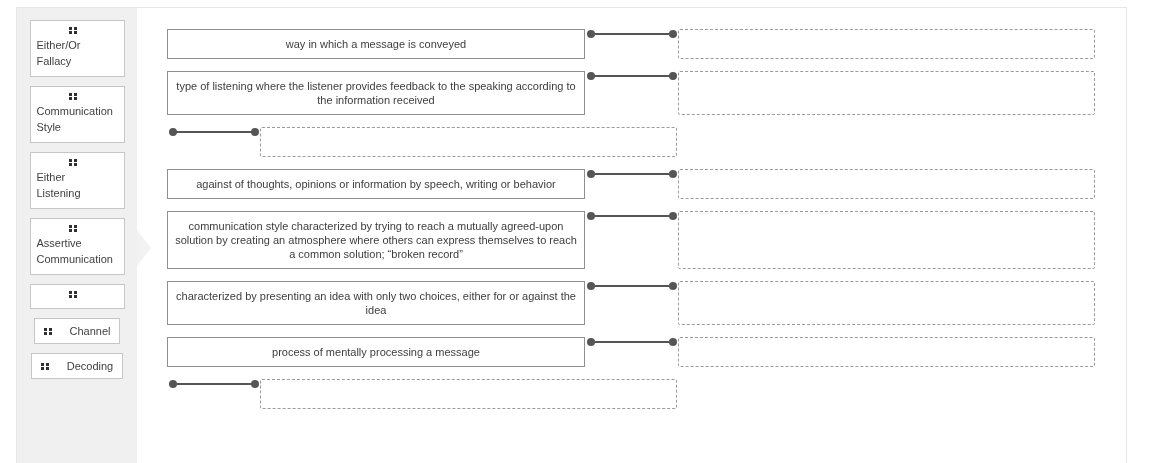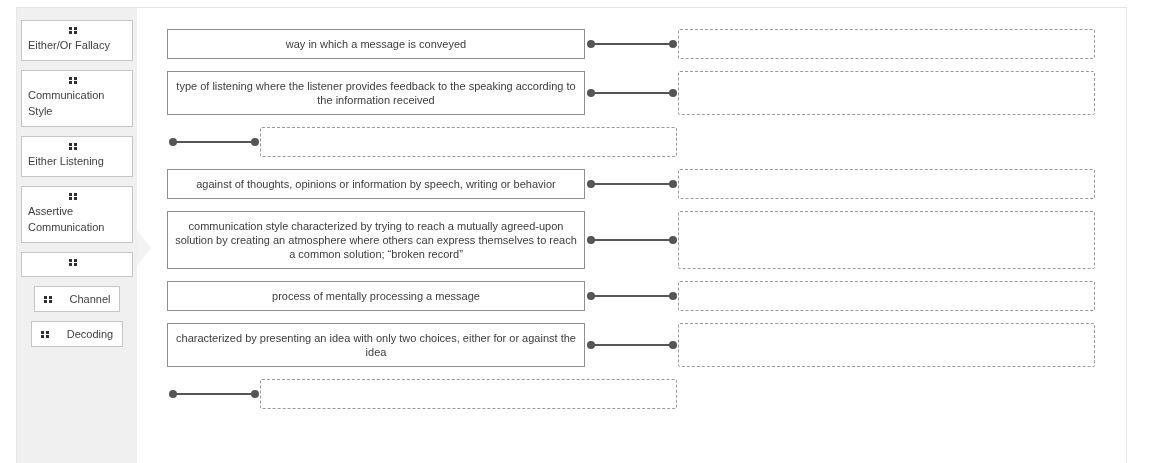--- a/index.html
+++ b/index.html
@@ -9,32 +9,32 @@
                background:#fff; border:1px solid #e7e7e7; border-bottom:none; display:flex; }
 
   
   .sidebar { position:relative; width:120px; flex-shrink:0; background:#f0f0f0;
              padding-top:12px; }
   .sidebar-pointer { position:absolute; left:120px; top:222px; width:0; height:0;
                      border-left:14px solid #f2f2f2; border-top:18px solid transparent;
                      border-bottom:18px solid transparent; }
   .card { background:#fff; border:1px solid #c6c6c6; color:#3f3f3f; font-size:11px;
           line-height:16px; cursor:grab; }
-  .card.lg { width:112px; margin:0 auto 9px auto; padding:6px 15px 7px 6px; }
+  .card.lg { width:95px; margin:0 auto 9px auto; padding:6px 15px 7px 6px; }
   .card.lg .drag { display:grid; margin:0 auto 3px auto; }
   .card.sm { display:flex; align-items:center; gap:18px; width:fit-content;
              margin:1px auto 9px auto; padding:4px 9px; }
   .drag { display:grid; grid-template-columns:3px 3px; grid-template-rows:3px 3px;
           gap:1px 2px; width:8px; height:7px; flex-shrink:0; }
   .drag i { background:#2f2f2f; }
   .card-label { display:block; }
 
   
   .main { flex:1; padding:21px 0 0 30px; }
-  .row { display:flex; align-items:center; margin-bottom:12px; }
+  .row { display:flex; align-items:flex-start; margin-bottom:12px; }
   .def { width:418px; min-height:30px; background:#fff; border:1px solid #8f8f8f;
          display:flex; align-items:center; justify-content:center; text-align:center;
          padding:7px 6px; font-size:11px; line-height:14px; color:#3d3d3d; flex-shrink:0; }
   .connector { position:relative; width:93px; height:10px; flex-shrink:0; }
   .connector .line { position:absolute; left:5px; right:5px; top:4px; height:2px; background:#555; }
   .connector::before, .connector::after { content:""; position:absolute; top:1px; width:8px;
          height:8px; border-radius:50%; background:#555; }
   .connector::before { left:2px; }
   .connector::after { right:1px; }
   .drop { flex:1; max-width:417px; align-self:stretch; min-height:30px;
@@ -155,29 +155,29 @@
 
     <div class="row">
       <div class="def">communication style characterized by trying to reach a mutually agreed-upon solution by creating an atmosphere where others can express themselves to reach a common solution; “broken record”</div>
       <div class="connector">
           <span class="line"></span>
         </div>
       <div class="drop"></div>
     </div>
 
     <div class="row">
-      <div class="def">process of mentally processing a message</div>
+      <div class="def">characterized by presenting an idea with only two choices, either for or against the idea</div>
       <div class="connector">
           <span class="line"></span>
         </div>
       <div class="drop"></div>
     </div>
 
     <div class="row">
-      <div class="def">characterized by presenting an idea with only two choices, either for or against the idea</div>
+      <div class="def">process of mentally processing a message</div>
       <div class="connector">
           <span class="line"></span>
         </div>
       <div class="drop"></div>
     </div>
 
     <div class="row">
       <div class="connector">
           <span class="line"></span>
         </div>

